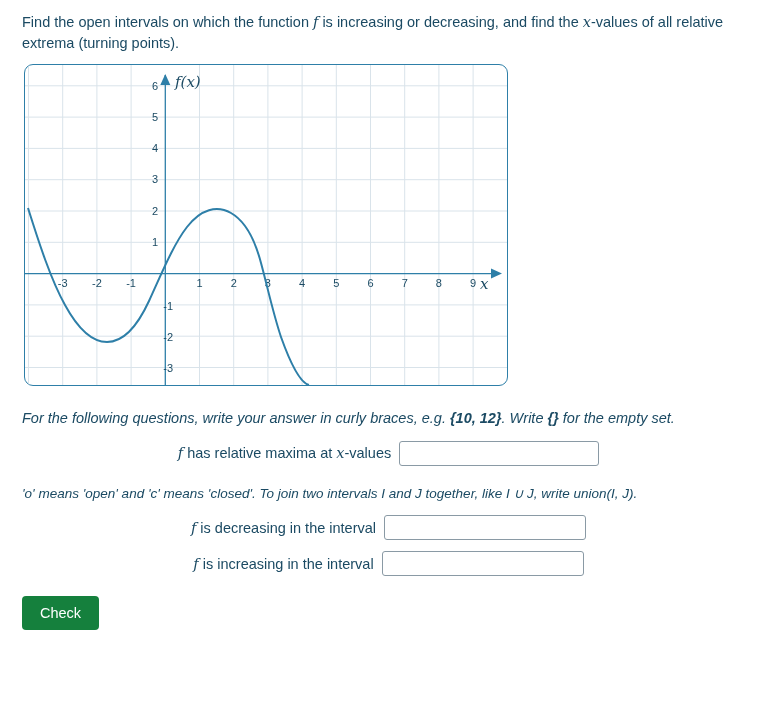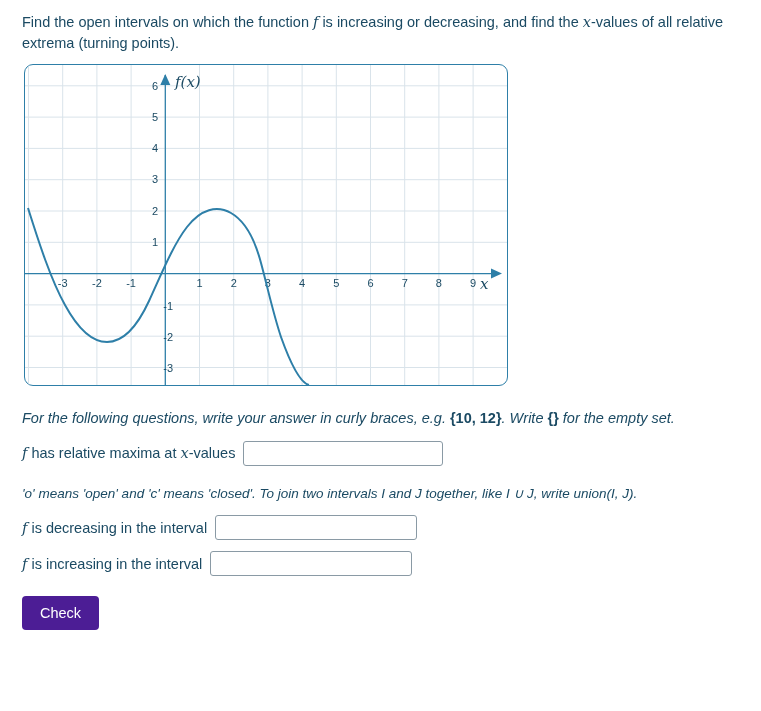--- a/index.html
+++ b/index.html
@@ -45,30 +45,32 @@
     display: block;
   }
   .mid-text {
     margin-top: 22px;
     font-size: 14.5px;
     line-height: 1.5;
     color: #1b4a63;
   }
   .bold-ital {
     font-weight: bold;
+    font-style: italic;
   }
   .ital {
     font-style: italic;
   }
   .answer-row {
     display: flex;
     align-items: center;
     margin-top: 11px;
     font-size: 14.5px;
     color: #1b4a63;
+    justify-content: center;
   }
   .answer-row .label {
     white-space: nowrap;
   }
   .answer-row input {
     margin-left: 8px;
     height: 25px;
     border: 1px solid #8a9aa5;
     border-radius: 3px;
     background: #fff;
@@ -85,21 +87,21 @@
   .interval-note {
     margin-top: 18px;
     font-size: 13.5px;
     line-height: 1.5;
     font-style: italic;
     color: #1b4a63;
     max-width: 740px;
   }
   .check-button {
     margin-top: 20px;
-    background: #4c1d95;
+    background: #15803d;
     color: #ffffff;
     border: none;
     border-radius: 4px;
     padding: 9px 18px;
     font-size: 14.5px;
     font-family: "Liberation Sans", sans-serif;
     cursor: pointer;
   }
   .mathvar {
     font-family: "DejaVu Serif", serif;

